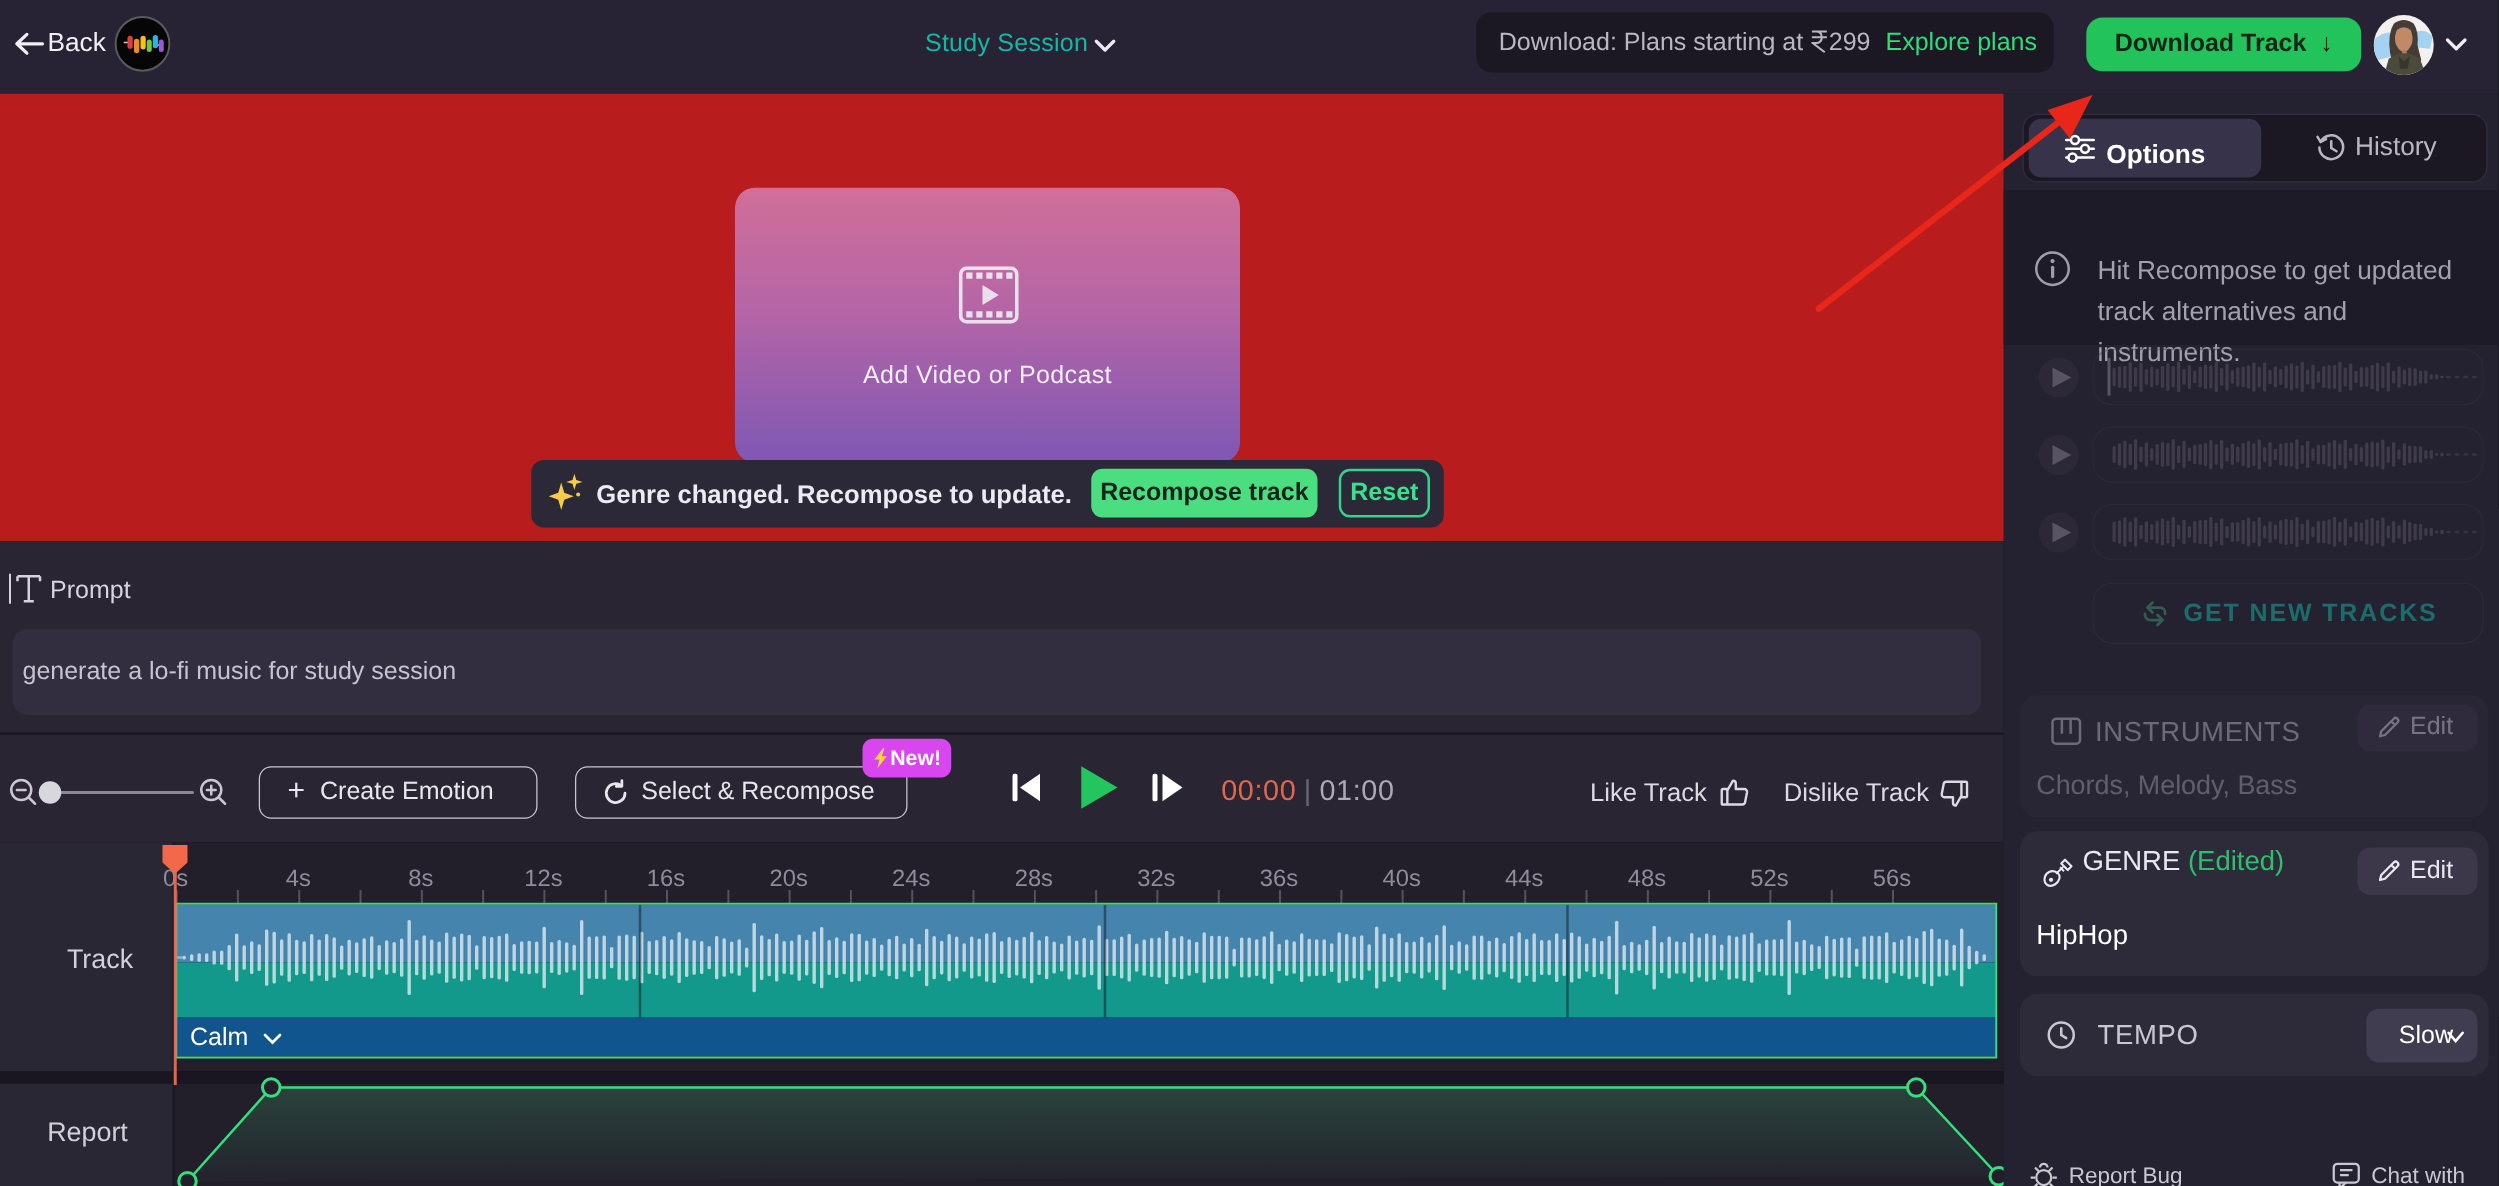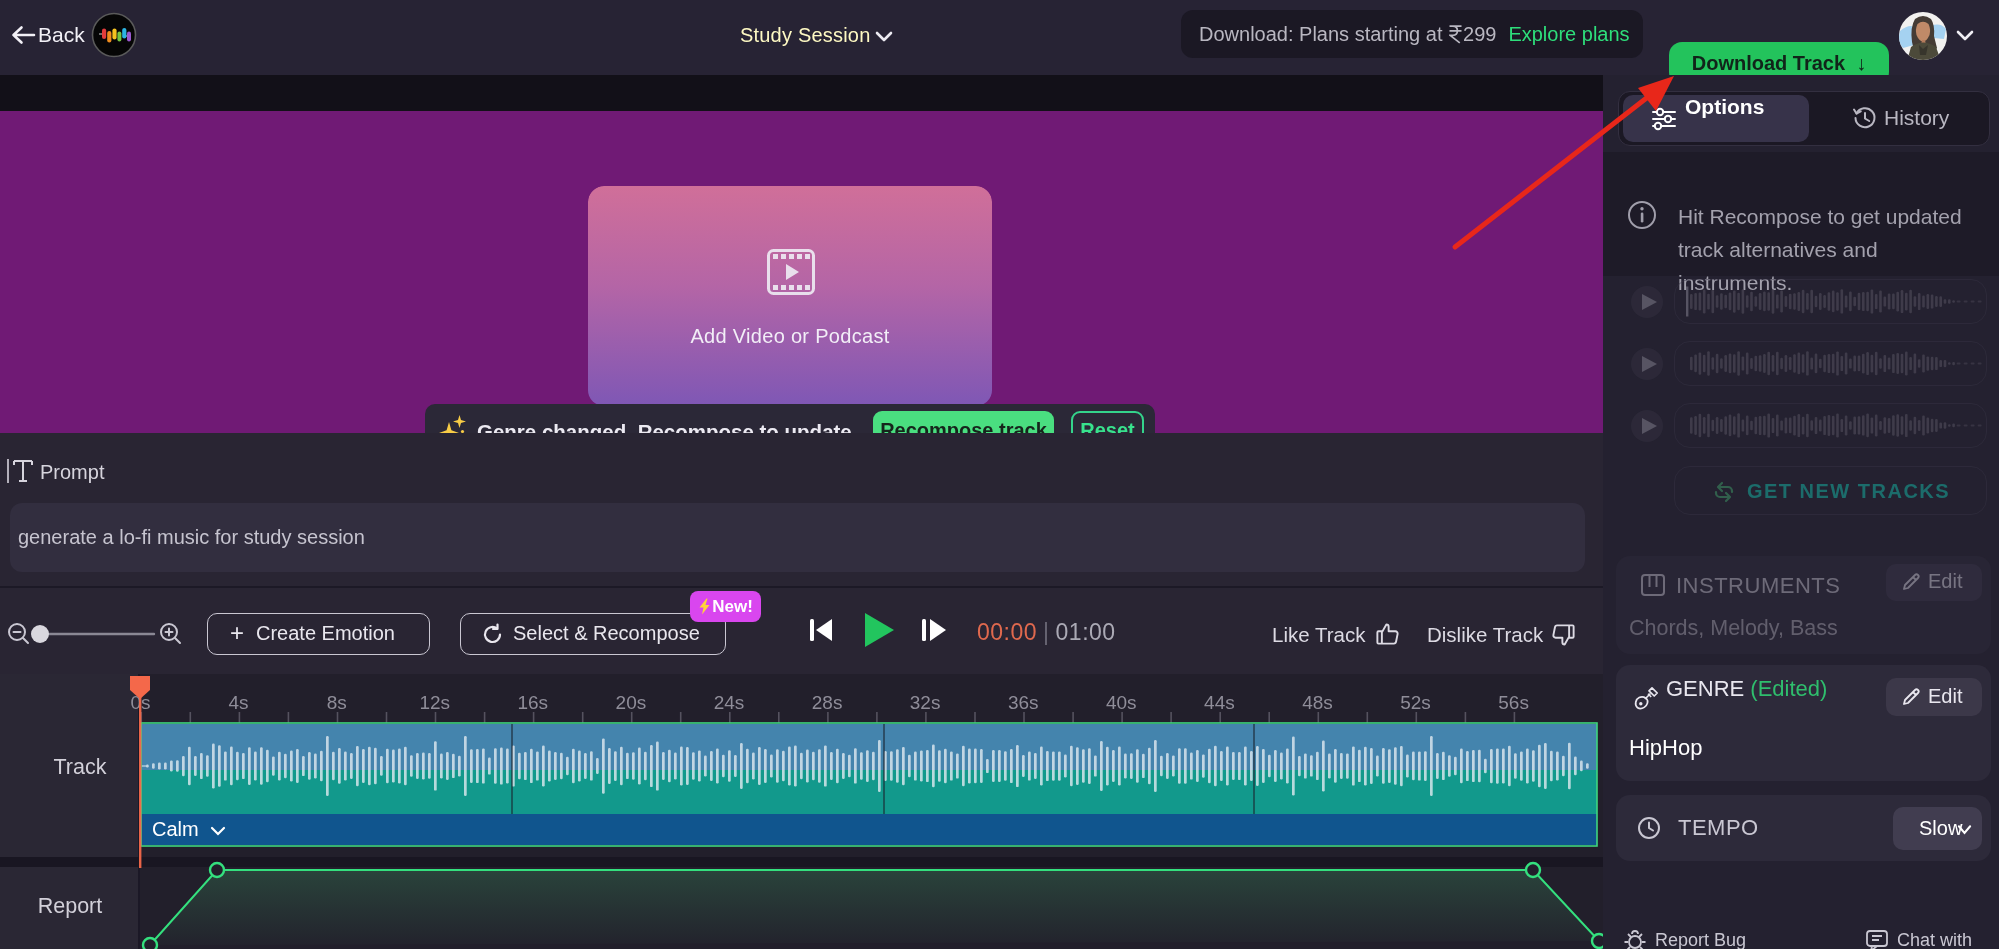--- a/index.html
+++ b/index.html
@@ -4,29 +4,29 @@
 <style>
 * { margin:0; padding:0; box-sizing:border-box; }
 html,body { width:1999px; height:949px; overflow:hidden; background:#121018;
   font-family:"Liberation Sans", sans-serif; }
 .abs { position:absolute; }
 #page { position:relative; width:1999px; height:949px; }
 
 
 #topbar { left:0; top:0; width:1999px; height:75px; background:#272334; }
 #back { left:38px; top:23px; font-size:21px; color:#f2f0f6; font-weight:500;}
-#title { left:740px; top:24px; font-size:20px; color:#fef9c3; font-weight:500; letter-spacing:.2px;}
+#title { left:740px; top:24px; font-size:20px; color:#14b8a6; font-weight:500; letter-spacing:.2px;}
 #plansbox { left:1181px; top:10px; width:462px; height:48px; background:#1b1824; border-radius:12px; }
 #planstxt { left:1199px; top:23px; font-size:20px; color:#b9b7c1; }
 #planstxt .g { color:#2ede7b; margin-left:12px; }
 #dlbtn { left:1669px; top:14px; width:220px; height:43px; background:#23c35c; border-radius:13px;
-  color:#11241a; font-size:20px; font-weight:600; text-align:center; line-height:43px;margin-top:28px; }
-
-
-#canvas { left:0; top:75px; width:1603px; height:358px; background:#701a75;margin-top:36px; }
+  color:#11241a; font-size:20px; font-weight:600; text-align:center; line-height:43px; }
+
+
+#canvas { left:0; top:75px; width:1603px; height:358px; background:#b91c1c; }
 #card { left:588px; top:75px; width:404px; height:295px; border-radius:16px;
   background:linear-gradient(180deg,#d06f99 0%,#b465a6 34%,#7e57b5 75%,#7e57b5 100%); clip-path:inset(0 0 75px 0 round 16px); }
 #cardtxt { left:588px; top:214px; width:404px; text-align:center; font-size:20px; color:#f2eef7; letter-spacing:.3px;}
 #notif { left:425px; top:293px; width:730px; height:54px; background:#2b2837; border-radius:10px; }
 #notiftxt { left:477px; top:309px; font-size:20.5px; color:#eceaf2; font-weight:600; }
 
 #recompose { left:873px; top:300px; width:181px; height:39px; background:#4ade80; border-radius:9px;
   color:#16251c; font-size:20px; font-weight:700; text-align:center; line-height:39px; }
 #reset { left:1071px; top:300px; width:73px; height:39px; border:2px solid #34d38b; border-radius:9px;
   color:#38e28d; font-size:20px; font-weight:700; text-align:center; line-height:35px; }
@@ -57,21 +57,21 @@
 #volarea { left:0; top:867px; width:1603px; height:82px; background:#221f2b; }
 #leftcol1 { left:0; top:674px; width:140px; height:183px; background:#2a2734; border-right:2px solid #1b1826;}
 #leftcol2 { left:0; top:867px; width:140px; height:82px; background:#2a2734; border-right:2px solid #1b1826;}
 #tracklab { left:0px; top:755px; width:160px; text-align:center; font-size:21.5px; color:#d2d0d9; }
 #vollab { left:0px; top:894px; width:140px; text-align:center; font-size:21.5px; color:#d2d0d9; }
 
 
 #sidebar { left:1603px; top:75px; width:396px; height:874px; background:#242130; }
 #tabbar { left:15px; top:16px; width:372px; height:55px; background:#1b1824; border:1px solid #332f40; border-radius:12px; }
 #tabopt { left:20px; top:20px; width:186px; height:47px; background:#37334a; border-radius:10px; }
-#tabopt span { position:absolute; left:62px; top:0; font-size:21px; font-weight:700; color:#fff; }
+#tabopt span { position:absolute; left:62px; top:17px; font-size:21px; font-weight:700; color:#fff; }
 #tabhist { left:246px; top:31px; font-size:21px; color:#b9b7c2; }
 #infoblk { left:0; top:77px; width:396px; height:124px; background:#1e1b28; }
 #infotxt { left:75px; top:16px; font-size:21px; color:#a3a1ad; line-height:33px;margin-top:32px; }
 .wrow { position:absolute; left:71px; width:313px; height:45px; border:1.6px solid #363344; border-radius:16px; }
 #getnew { left:71px; top:391px; width:313px; height:49px; border:1.6px solid #363344; border-radius:16px;
   color:#14b8a6; font-size:20px; letter-spacing:1.5px; text-align:center; line-height:49px;font-weight:bold; }
 #getnew svg { display:inline-block; vertical-align:-5px; margin-right:10px; }
 .card2 { position:absolute; left:13px; width:375px; background:#2d2a3a; border-radius:14px; }
 #instcard { top:481px; height:98px; opacity:.5; }
 #genrecard { top:590px; height:116px; }

